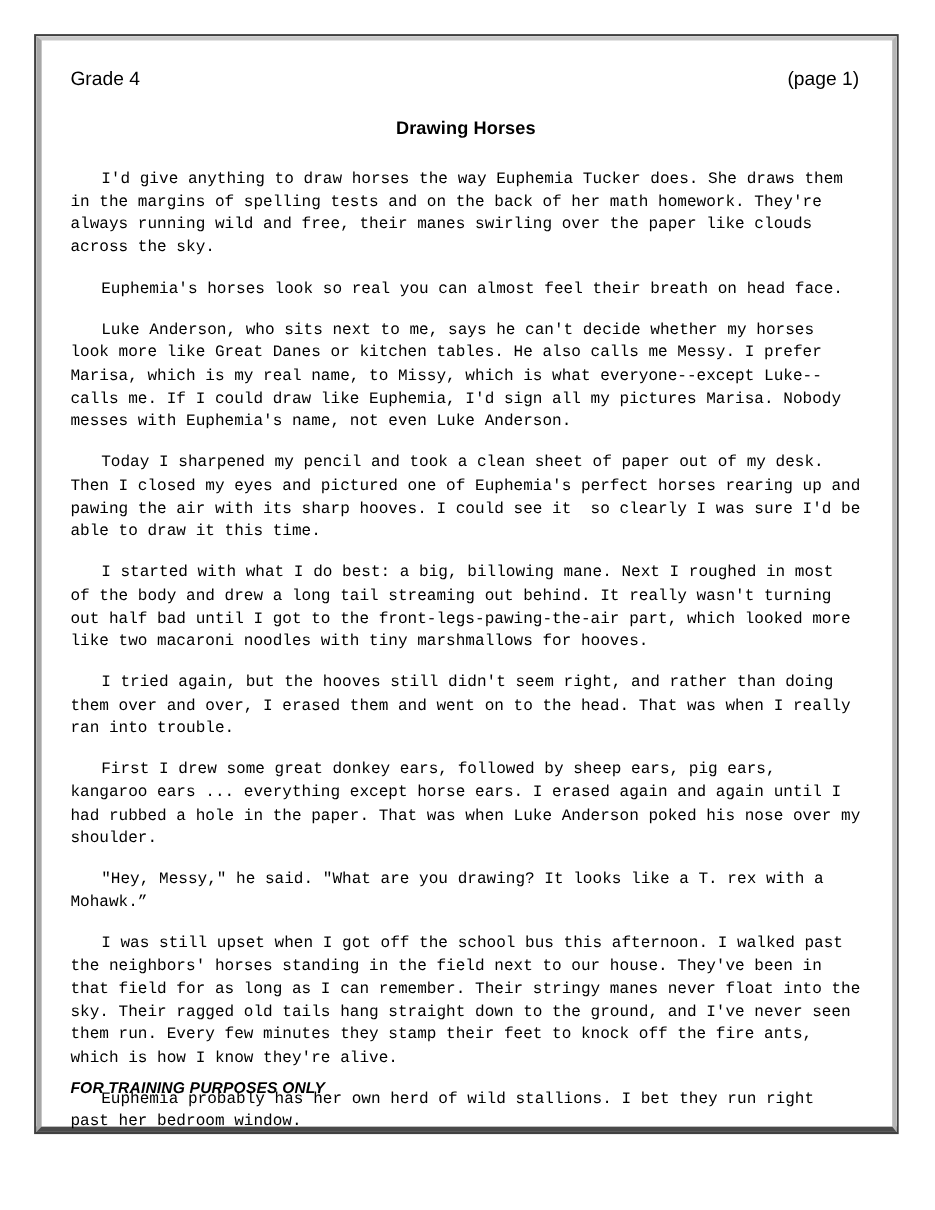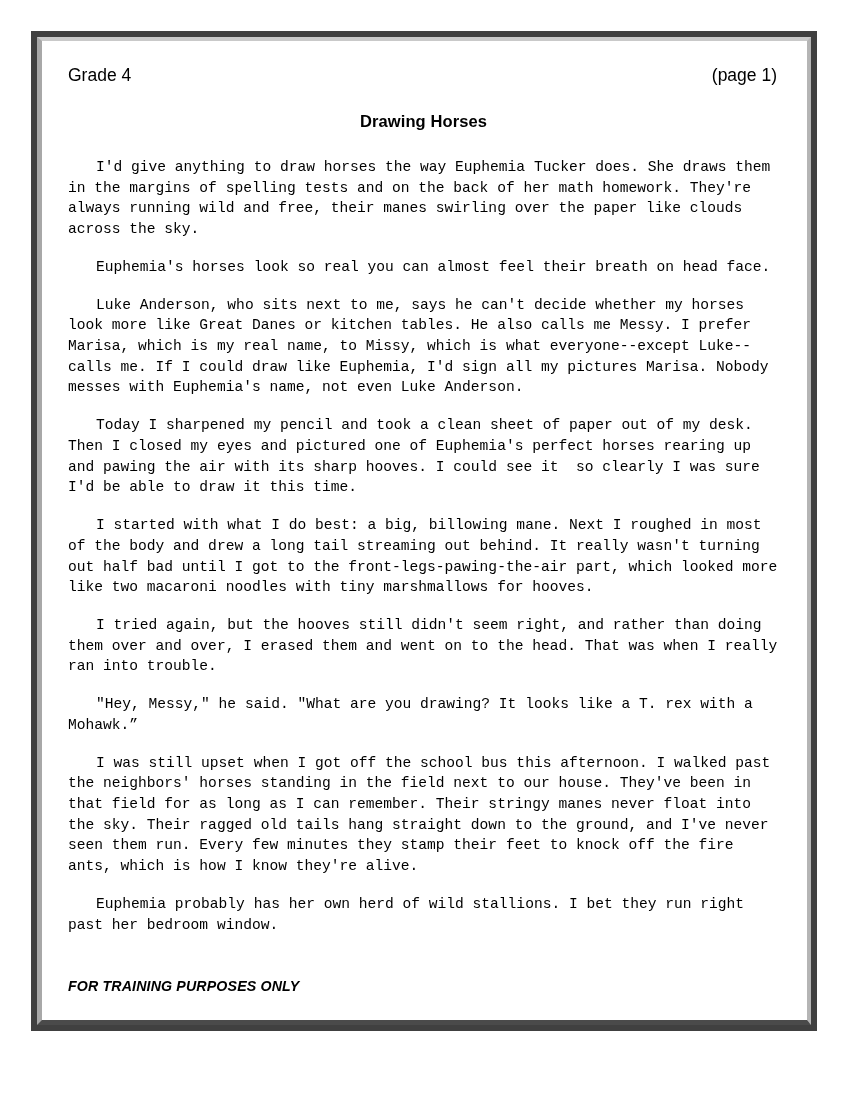--- a/index.html
+++ b/index.html
@@ -15,21 +15,21 @@
     overflow: hidden;
   }
 
   .page-sheet {
     position: absolute;
     left: 31px;
     top: 31px;
     width: 786px;
     height: 1000px;
     box-sizing: border-box;
-    border: 6px solid #404040;
+    border: 2px solid #404040;
     background: #ffffff;
   }
 
   .page-bevel {
     position: absolute;
     left: 0;
     top: 0;
     right: 0;
     bottom: 0;
     box-sizing: border-box;
@@ -107,20 +107,21 @@
 
       <div class="doc-title">Drawing Horses</div>
 
       <div class="doc-body">
         <p>I'd give anything to draw horses the way Euphemia Tucker does. She draws them in the margins of spelling tests and on the back of her math homework. They're always running wild and free, their manes swirling over the paper like clouds across the sky.</p>
         <p>Euphemia's horses look so real you can almost feel their breath on head face.</p>
         <p>Luke Anderson, who sits next to me, says he can't decide whether my horses look more like Great Danes or kitchen tables. He also calls me Messy. I prefer Marisa, which is my real name, to Missy, which is what everyone--except Luke--calls me. If I could draw like Euphemia, I'd sign all my pictures Marisa. Nobody messes with Euphemia's name, not even Luke Anderson.</p>
         <p>Today I sharpened my pencil and took a clean sheet of paper out of my desk. Then I closed my eyes and pictured one of Euphemia's perfect horses rearing up and pawing the air with its sharp hooves. I could see it  so clearly I was sure I'd be able to draw it this time.</p>
         <p>I started with what I do best: a big, billowing mane. Next I roughed in most of the body and drew a long tail streaming out behind. It really wasn't turning out half bad until I got to the front-legs-pawing-the-air part, which looked more like two macaroni noodles with tiny marshmallows for hooves.</p>
         <p>I tried again, but the hooves still didn't seem right, and rather than doing them over and over, I erased them and went on to the head. That was when I really ran into trouble.</p>
+        <p>First I drew some great donkey ears, followed by sheep ears, pig ears, kangaroo ears ... everything except horse ears. I erased again and again until I had rubbed a hole in the paper. That was when Luke Anderson poked his nose over my shoulder.</p>
         <p>"Hey, Messy," he said. "What are you drawing? It looks like a T. rex with a Mohawk.”</p>
         <p>I was still upset when I got off the school bus this afternoon. I walked past the neighbors' horses standing in the field next to our house. They've been in that field for as long as I can remember. Their stringy manes never float into the sky. Their ragged old tails hang straight down to the ground, and I've never seen them run. Every few minutes they stamp their feet to knock off the fire ants, which is how I know they're alive.</p>
         <p>Euphemia probably has her own herd of wild stallions. I bet they run right past her bedroom window.</p>
       </div>
 
       <div class="doc-footer">FOR TRAINING PURPOSES ONLY</div>
 
     </div>
   </div>
 </div>

